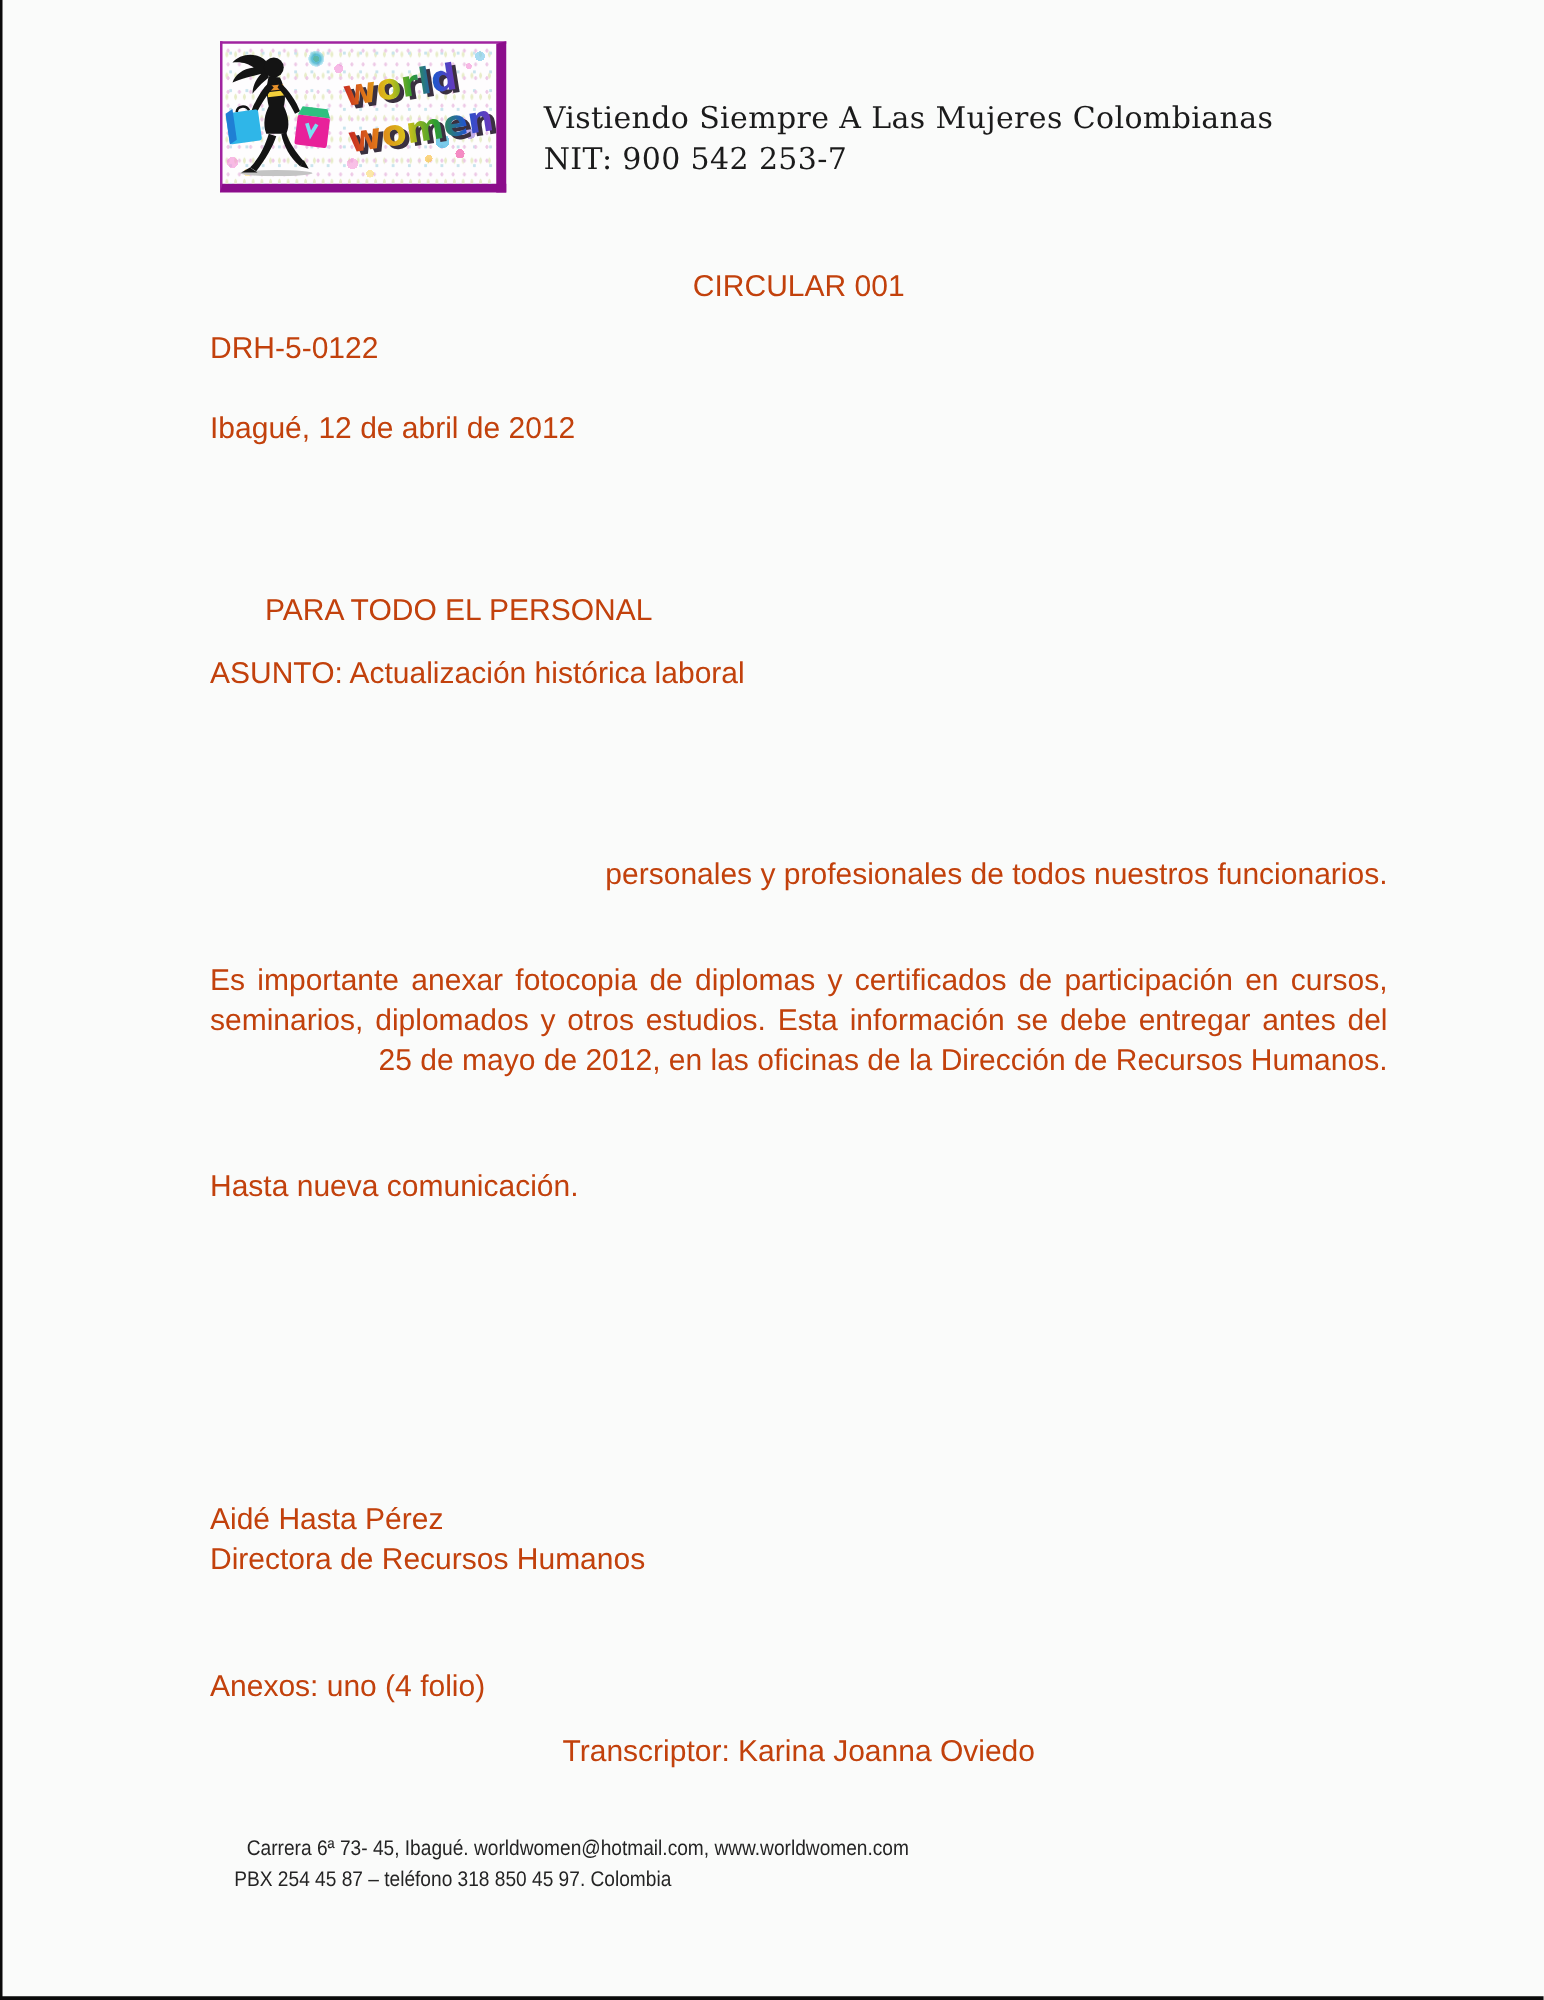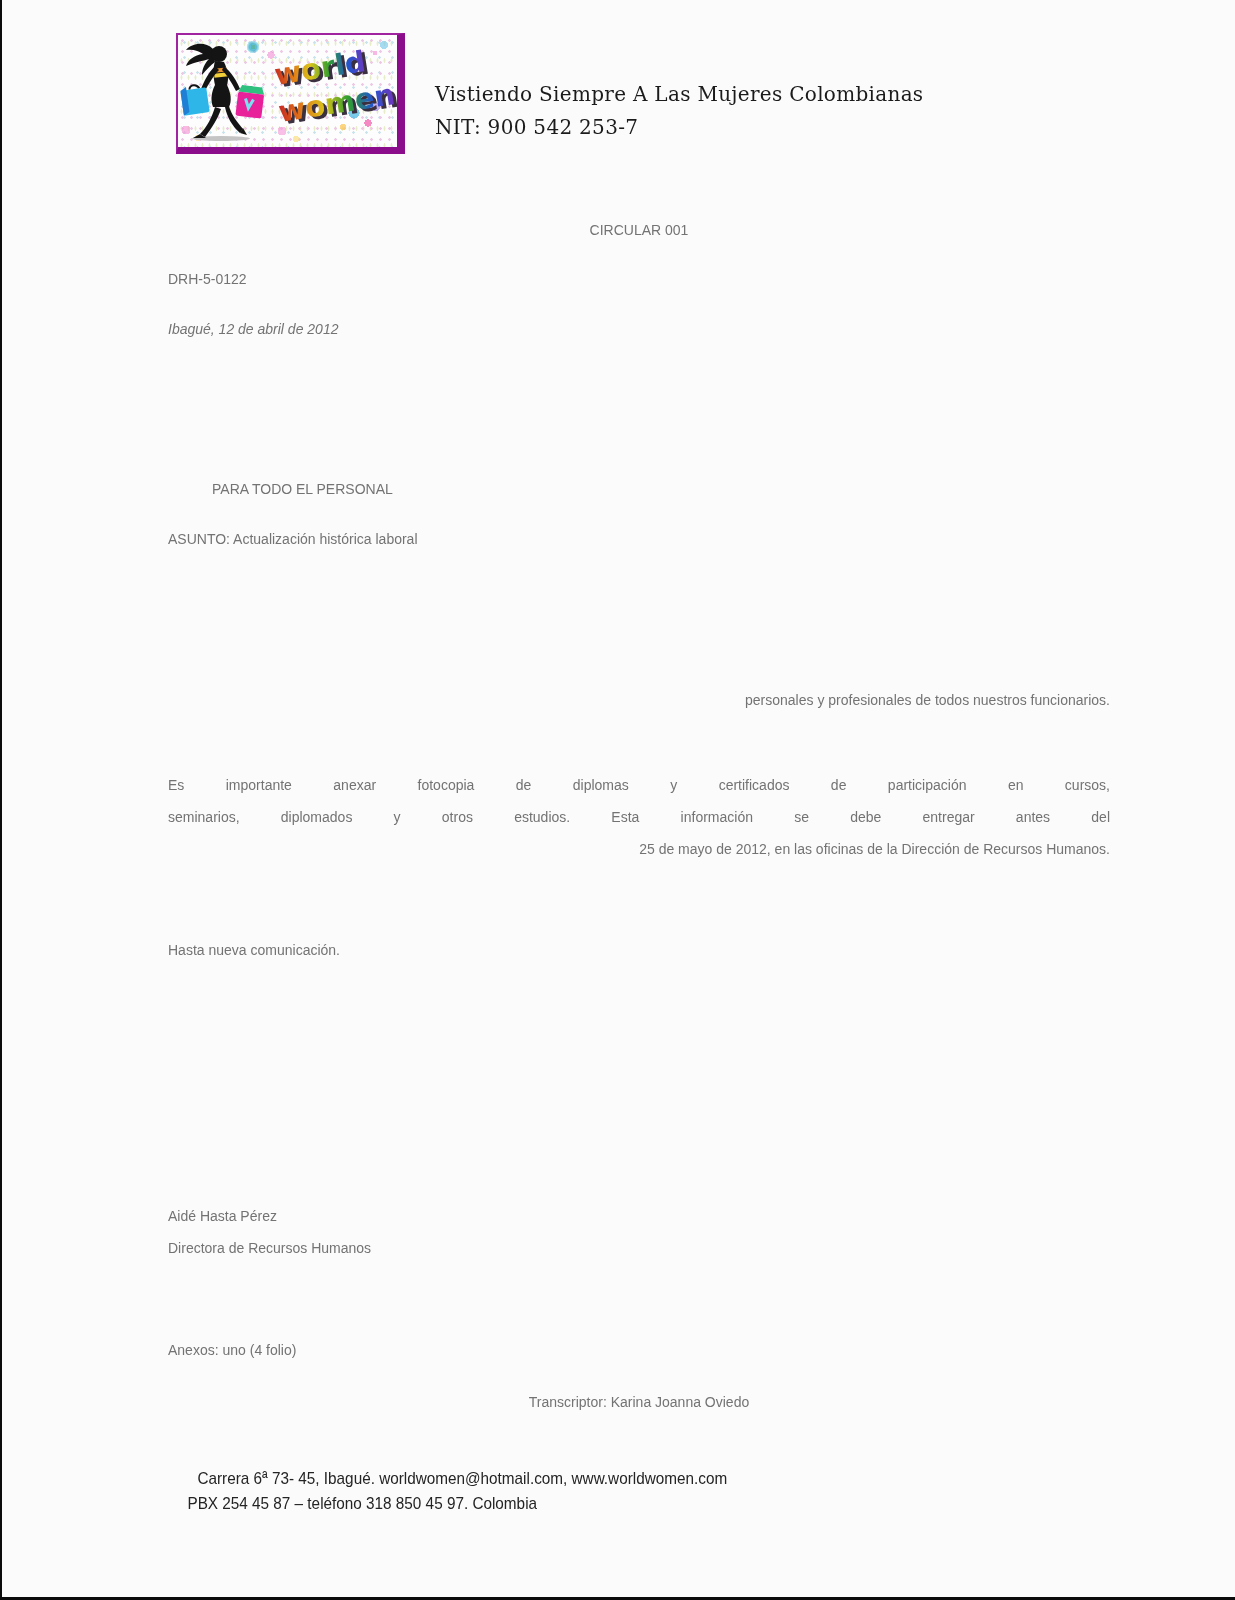--- a/index.html
+++ b/index.html
@@ -52,28 +52,28 @@
   .w-fill {
     position:relative;
     background:linear-gradient(95deg,#c42222,#e07818,#d8c31a,#2f9e2f,#2255cc,#7733bb);
     -webkit-background-clip:text; background-clip:text; color:transparent;
   }
 
   
   .tagline-block {
     position:absolute; left:435px; top:78px;
     font-family:"DejaVu Serif", serif;
-    font-size:20px; line-height:33px; letter-spacing:.3px; color:#1b1b1b;
+    font-size:24px; line-height:33px; letter-spacing:.3px; color:#1b1b1b;
   }
 
   
-  .block { position:absolute; left:168px; width:942px; font-size:14px; line-height:32px; color:#737373; }
+  .block { position:absolute; left:168px; width:942px; font-size:24px; line-height:32px; color:#c2410c; }
   .title-block       { top:214px; text-align:center; }
   .ref-block         { top:263px; }
-  .date-block        { top:313px;font-style:italic; }
+  .date-block        { top:327px; }
   .recipient-block   { top:473px;margin-left:44px; }
   .subject-block     { top:523px; }
   .para1-block       { top:684px; }
   .para2-block       { top:769px; }
   .closing-block     { top:934px; }
   .signature-block   { top:1200px; }
   .annex-block       { top:1334px; }
   .transcriber-block { top:1386px;text-align:center; }
   .jline { text-align:justify; text-align-last:justify; }
   .lline { text-align:right; }

